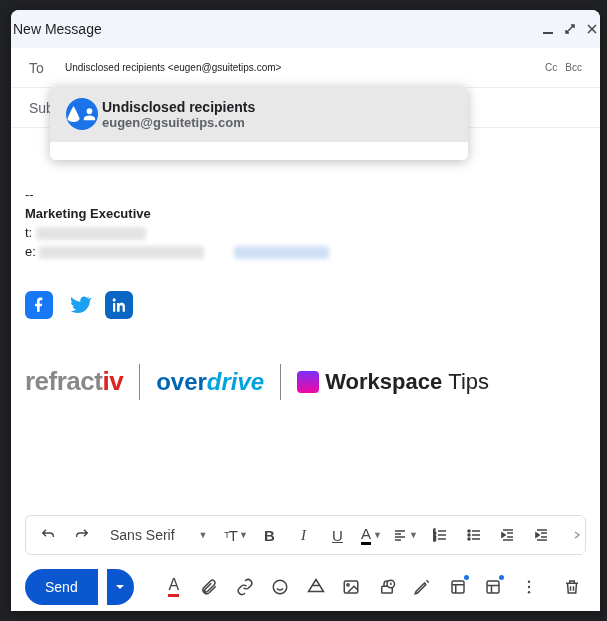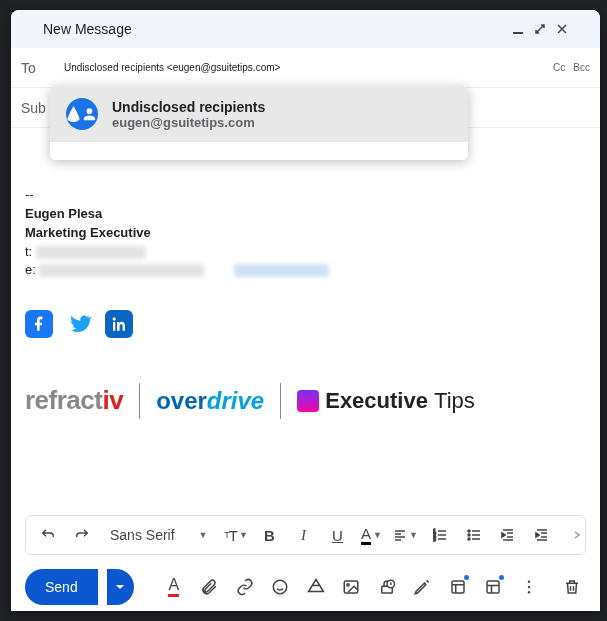--- a/index.html
+++ b/index.html
@@ -1,23 +1,23 @@
 <!DOCTYPE html>
 <html><head>
 <meta charset="utf-8">
 <style>
   * { box-sizing: border-box; margin: 0; padding: 0; }
   body { font-family: Arial, Helvetica, sans-serif; background: #202124; width: 607px; height: 621px; overflow: hidden; position: relative; }
   .compose { position: absolute; left: 11px; top: 10px; width: 589px; height: 601px; background: #fff; border-radius: 8px 8px 0 0; box-shadow: 0 2px 10px rgba(0,0,0,0.4); display: flex; flex-direction: column; }
-  .header { background: #f2f6fc; height: 38px; display: flex; align-items: center; padding: 0 32px; border-radius: 8px 8px 0 0; }
+  .header { background: #f2f6fc; height: 38px; display: flex; align-items: center; padding: 0 2px; border-radius: 8px 8px 0 0; }
   .header-title { color: #1f1f1f; font-size: 14px; font-weight: 500; flex: 1; }
   .header-actions { display: flex; gap: 10px; align-items: center; }
   .header-actions span { color: #444; cursor: pointer; font-size: 14px; }
   .header-actions svg { display: block; }
-  .row { display: flex; align-items: center; height: 40px; padding: 0 10px; border-bottom: 1px solid #eee; font-size: 14px; color: #5f6368; gap: 17px; }
+  .row { display: flex; align-items: center; height: 40px; padding: 0 18px; border-bottom: 1px solid #eee; font-size: 14px; color: #5f6368; gap: 10px; }
   .row .lbl { width: 26px; }
   .row .val { flex: 1; color: #202124; font-size: 10px; }
   .ccbcc { display: flex; gap: 8px; color: #5f6368; font-size: 10px; }
   .body-area { flex: 1; padding: 10px 14px; font-size: 13px; color: #202124; position: relative; overflow: hidden; }
   .sig { margin-top: 48px; line-height: 1.45; }
   .sig .name, .sig .title { font-weight: 700; }
   .blur { display: inline-block; height: 13px; background: #e3e3e3; border-radius: 2px; filter: blur(2px); vertical-align: middle; }
   .social { display: flex; gap: 12px; margin-top: 30px; }
   .social-icon { width: 28px; height: 28px; border-radius: 6px; display: flex; align-items: center; justify-content: center; color: #fff; font-weight: 700; }
   .fb { background: #1877f2; }
@@ -28,21 +28,21 @@
   .logo-refractiv .r1 { color: #888; }
   .logo-refractiv .r2 { color: #d22; }
   .logo-sep { width: 1px; height: 36px; background: #888; }
   .logo-overdrive { font-size: 24px; font-weight: 700; }
   .logo-overdrive .o1 { color: #0066b3; }
   .logo-overdrive .o2 { color: #00a3e0; font-style: italic; }
   .logo-wt { font-size: 22px; font-weight: 700; color: #222; display: flex; align-items: center; gap: 6px; }
   .logo-wt .wt-icon { width: 22px; height: 22px; background: linear-gradient(#7b2ff7,#f107a3); border-radius: 4px; }
   .logo-wt .tips { font-weight: 400; }
   .suggestion { position: absolute; left: 50px; top: 86px; width: 418px; background: #fff; border-radius: 6px; box-shadow: 0 2px 12px rgba(0,0,0,0.25); overflow: hidden; z-index: 10; }
-  .suggestion-item { display: flex; align-items: center; gap: 14px; padding: 12px 16px; background: #e8e8e8; }
+  .suggestion-item { display: flex; align-items: center; gap: 4px; padding: 12px 16px; background: #e8e8e8; }
   .avatar { width: 32px; height: 32px; border-radius: 50%; background: #1a73e8; display: flex; align-items: center; justify-content: center; }
   .avatar::before { content: ""; width: 16px; height: 16px; background: #fff; border-radius: 50% 50% 45% 45%; clip-path: polygon(50% 0, 70% 35%, 100% 100%, 0 100%, 30% 35%); }
   .avatar-svg { width: 18px; height: 18px; fill: #fff; }
   .sugg-text .sugg-name { font-size: 14px; color: #202124; font-weight: 600; }
   .sugg-text .sugg-email { font-size: 13px; color: #5f6368; font-weight: 600; }
   .suggestion-tail { height: 18px; background: #fff; }
   .format-bar { height: 40px; border: 1px solid #ddd; margin: 0 14px 8px 14px; border-radius: 6px; display: flex; align-items: center; padding: 0 8px; gap: 6px; color: #444; position: relative; }
   .fb-btn { width: 28px; height: 28px; display: flex; align-items: center; justify-content: center; border-radius: 4px; font-size: 15px; cursor: pointer; }
   .fb-btn.bold { font-weight: 700; }
   .fb-btn.italic { font-style: italic; font-family: Georgia, serif; }
@@ -94,21 +94,20 @@
     </span>
   </div>
 
   <div class="row" style="border-bottom:1px solid #eee;">
     <span class="lbl">Sub</span>
   </div>
 
   <div class="body-area">
     <div class="sig">
       <div>--</div>
-      <div class="name">Eugen Plesa</div>
       <div class="title">Marketing Executive</div>
       <div>
         <span>t:</span>
         <span class="blur" style="width:110px;"></span>
       </div>
       <div>
         <span>e:</span>
         <span class="blur" style="width:165px;"></span>
         <span style="display:inline-block;width:22px;"></span>
         <span class="blur" style="width:95px;background:#cfe0f5;"></span>
@@ -136,21 +135,21 @@
         <div class="logo-refractiv">
           <span class="r1">refract</span><span class="r2">iv</span>
         </div>
         <div class="logo-sep"></div>
         <div class="logo-overdrive">
           <span class="o1">over</span><span class="o2">drive</span>
         </div>
         <div class="logo-sep"></div>
         <div class="logo-wt">
           <div class="wt-icon"></div>
-          <span><span>Executive</span> <span class="tips">Tips</span></span>
+          <span><span>Workspace</span> <span class="tips">Tips</span></span>
         </div>
       </div>
     </div>
   </div>
 
   <div class="format-bar">
     <div class="fb-btn">
         <svg width="16" height="16" viewBox="0 0 24 24" fill="none" stroke="#444" stroke-width="2">
           <path d="M9 14l-5-5 5-5M4 9h11a5 5 0 015 5v1"></path>
         </svg>

